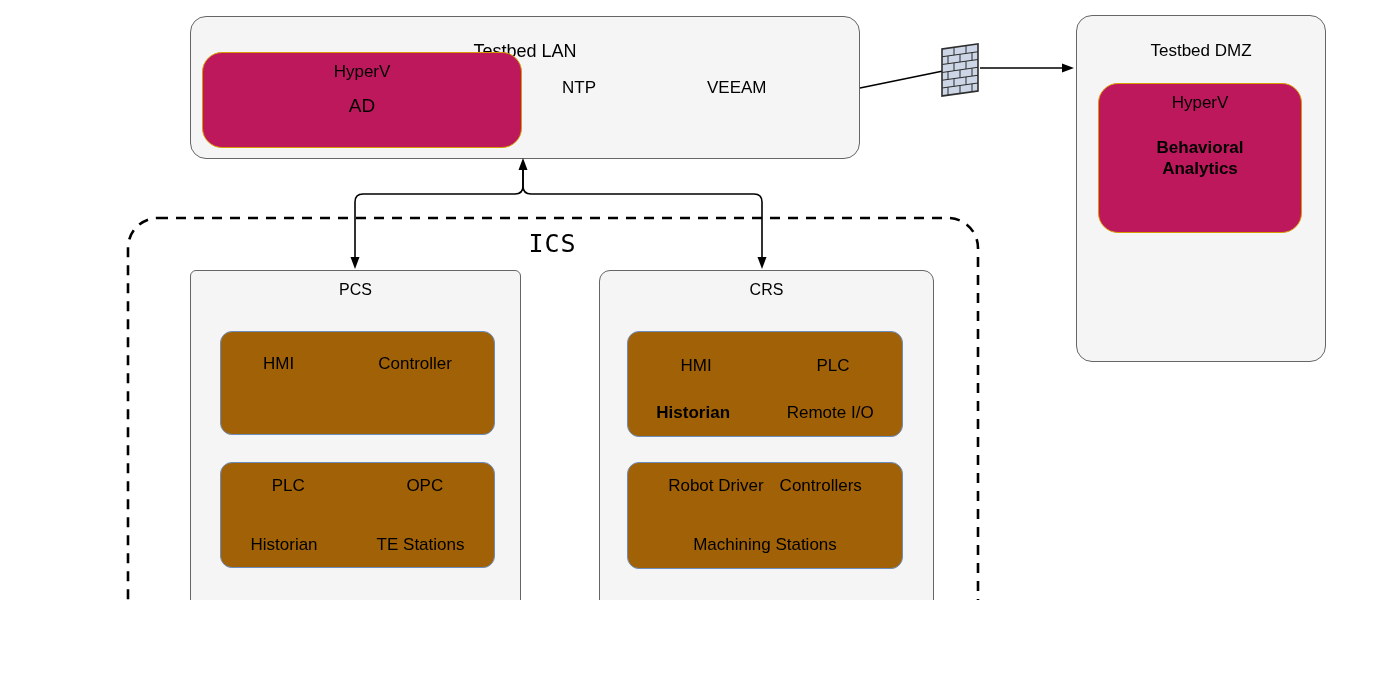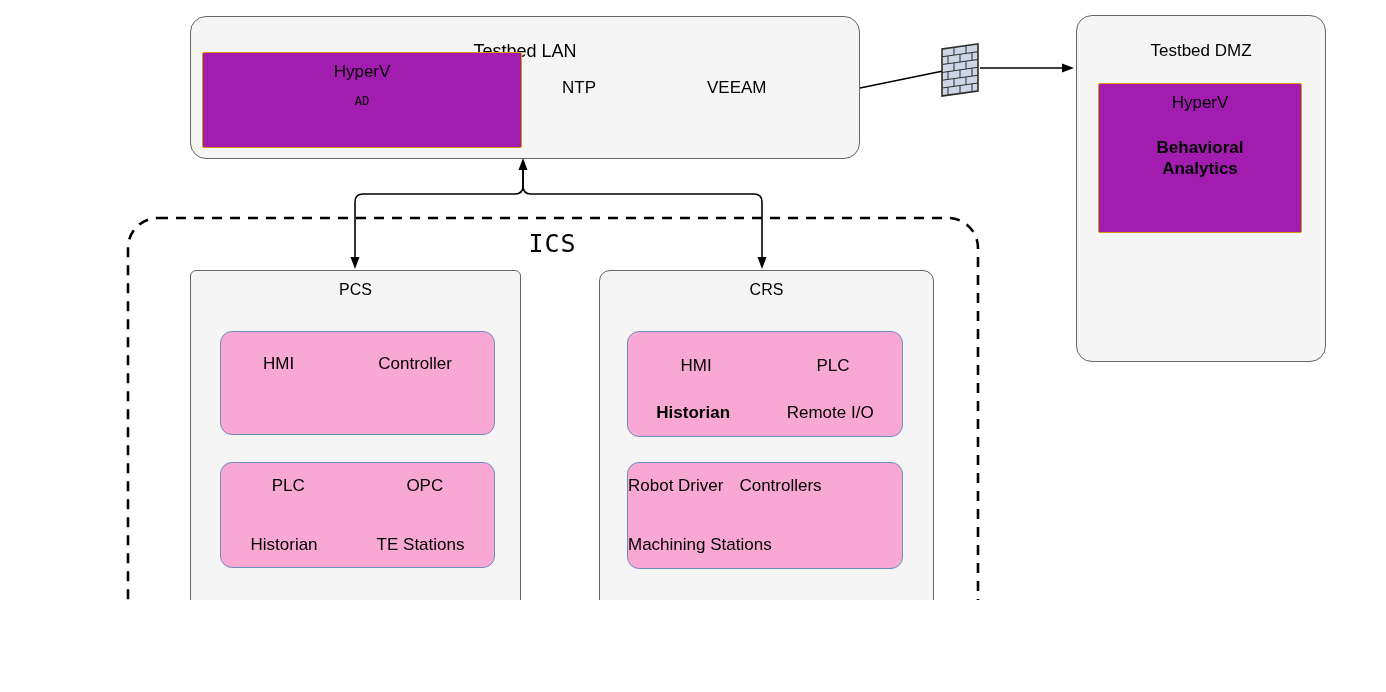--- a/index.html
+++ b/index.html
@@ -6,42 +6,42 @@
   #canvas{
     position:relative;width:1386px;height:600px;background:#ffffff;
     font-family:"Liberation Sans",sans-serif;color:#000;overflow:hidden;margin-left:44px;
   }
   
   .gray-box{
     position:absolute;background:#f5f5f5;border:1.5px solid #666666;
     border-radius:16px;box-sizing:border-box;
   }
   .orange-box{
-    position:absolute;background:#a21caf;border:1.5px solid #d79b00;
-    border-radius:2px;box-sizing:border-box;text-align:center;
+    position:absolute;background:#be185d;border:1.5px solid #d79b00;
+    border-radius:20px;box-sizing:border-box;text-align:center;
   }
   .blue-box{
-    position:absolute;background:#f9a8d4;border:1px solid #6c8ebf;
+    position:absolute;background:#a16207;border:1px solid #6c8ebf;
     border-radius:12px;box-sizing:border-box;font-size:17px;
   }
   .box-title{
     position:absolute;left:0;right:0;text-align:center;font-size:18px;
   }
   .sub-title{position:absolute;left:0;right:0;text-align:center;font-size:16px;}
   .label{font-size:17px;line-height:20px;white-space:nowrap;}
   .bold{font-weight:bold;}
   .row{position:absolute;left:0;right:0;display:flex;justify-content:space-around;}
-  .row-center{position:absolute;left:0;right:0;display:flex;gap:16px;}
+  .row-center{position:absolute;left:0;right:0;display:flex;justify-content:center;gap:16px;}
 
   
   #lan{left:146px;top:16px;width:670px;height:143px;}
   #lan-title{top:24px;}
   #lan-hyperv{left:11px;top:35px;width:320px;height:96px;}
   #lan-hyperv .hv-name{display:block;padding-top:9px;font-size:17px;}
-  #lan-hyperv .hv-item{display:block;padding-top:13px;font-size:12px;font-family:Liberation Mono, monospace;}
+  #lan-hyperv .hv-item{display:block;padding-top:13px;font-size:19px;}
   .lan-service{position:absolute;top:61px;width:90px;text-align:left;font-size:17px;}
   #svc-ntp{left:371px;}
   #svc-veeam{left:516px;}
 
   
   #dmz{left:1032px;top:15px;width:250px;height:347px;}
   #dmz-title{top:25px;font-size:17px;}
   #dmz-hyperv{left:21px;top:67px;width:204px;height:150px;}
   #dmz-hyperv .hv-name{display:block;padding-top:9px;font-size:17px;}
   #dmz-hyperv .hv-item{

